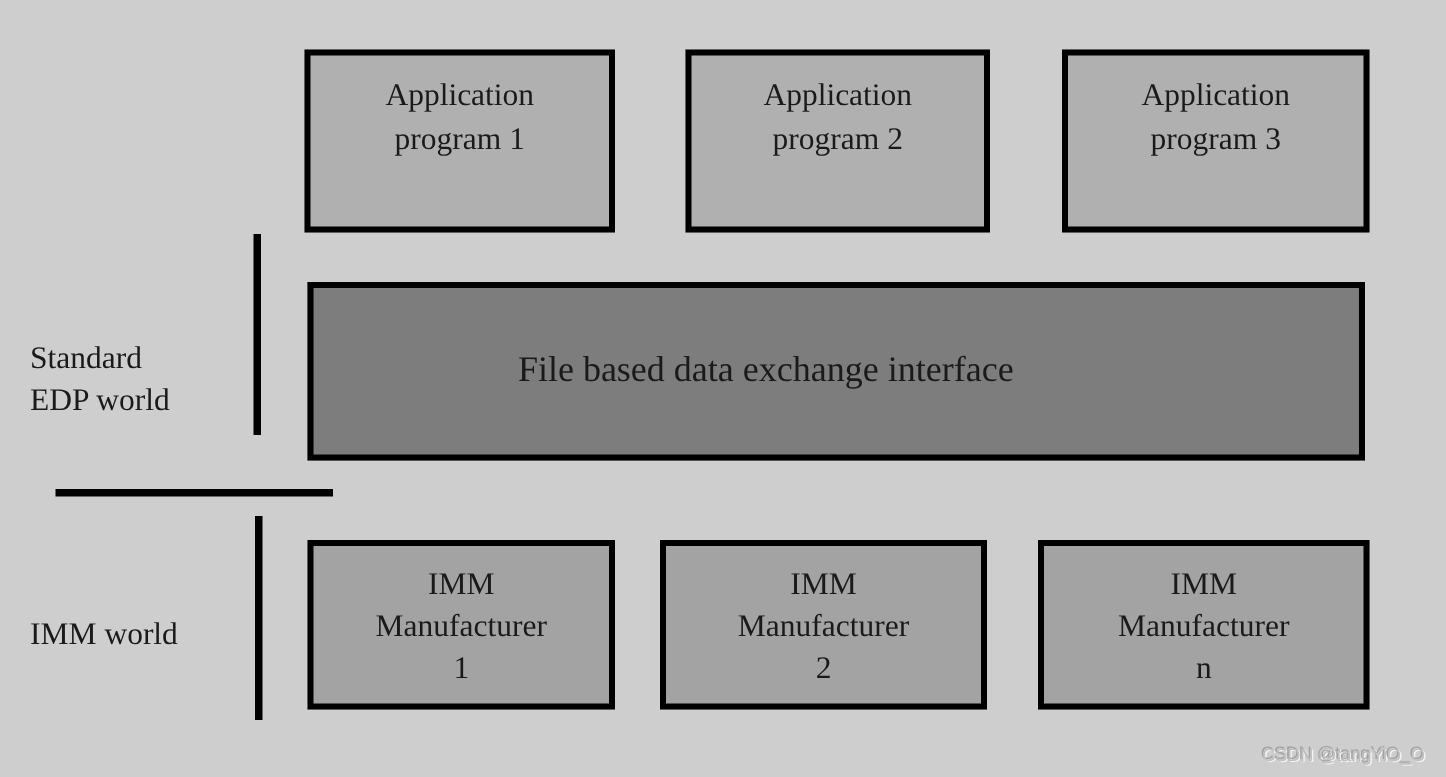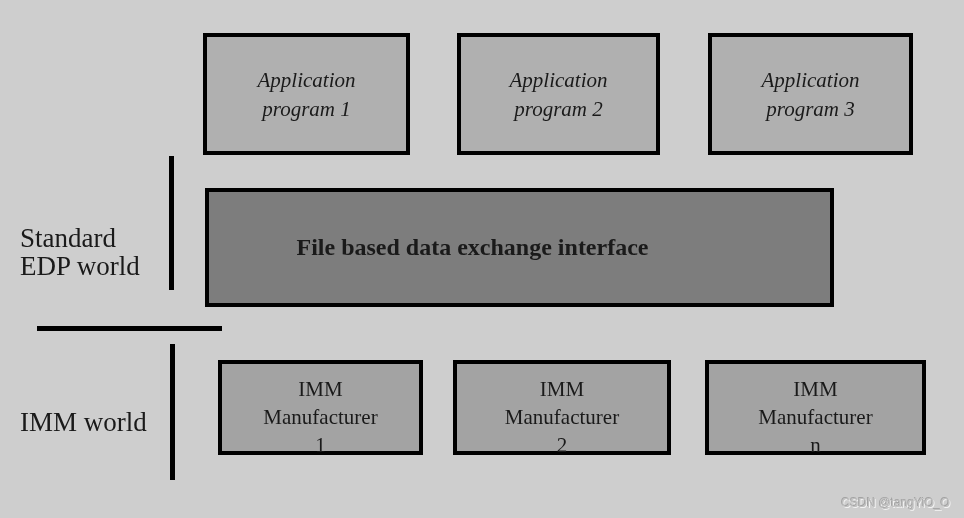--- a/index.html
+++ b/index.html
@@ -29,55 +29,53 @@
     border: 4px solid var(--border);
     text-align: center;
     white-space: pre-line;
     font-size: 21px;
     line-height: 29px;
   }
   .top-box {
     top: 33px;
     height: 122px;
     background: var(--top-box-fill);
-    padding-top: 29px;
-    font-style: italic;
+    padding-top: 12px;
   }
   .top-box-1 { left: 203px; width: 207px; }
   .top-box-2 { left: 457px; width: 203px; }
   .top-box-3 { left: 708px; width: 205px; }
   .interface-box {
     left: 205px;
     top: 188px;
-    width: 629px;
+    width: 705px;
     height: 119px;
     background: var(--interface-fill);
     display: flex;
     align-items: center;
     justify-content: center;
     padding-right: 94px;
-    font-weight: bold;
+    font-weight: normal;
     font-size: 24px;
     white-space: normal;
   }
   .bottom-box {
     top: 360px;
-    height: 95px;
+    height: 113px;
     background: var(--bottom-box-fill);
     padding-top: 11px;
     line-height: 28px;
-    margin-left: 13px;
   }
   .bottom-box-1 { left: 205px; width: 205px; }
   .bottom-box-2 { left: 440px; width: 218px; }
   .bottom-box-n { left: 692px; width: 221px; }
   .side-label {
     position: absolute;
     left: 20px;
-    font-size: 27px;
+    font-size: 21px;
     line-height: 28px;
     white-space: pre-line;
   }
   .edp-label { top: 224px; }
   .imm-label { top: 380px; margin-top: 28px; }
   .rule {
     position: absolute;
     background: var(--border);
   }
   .vrule-edp  { left: 169px; top: 156px; width: 5px; height: 134px; }

